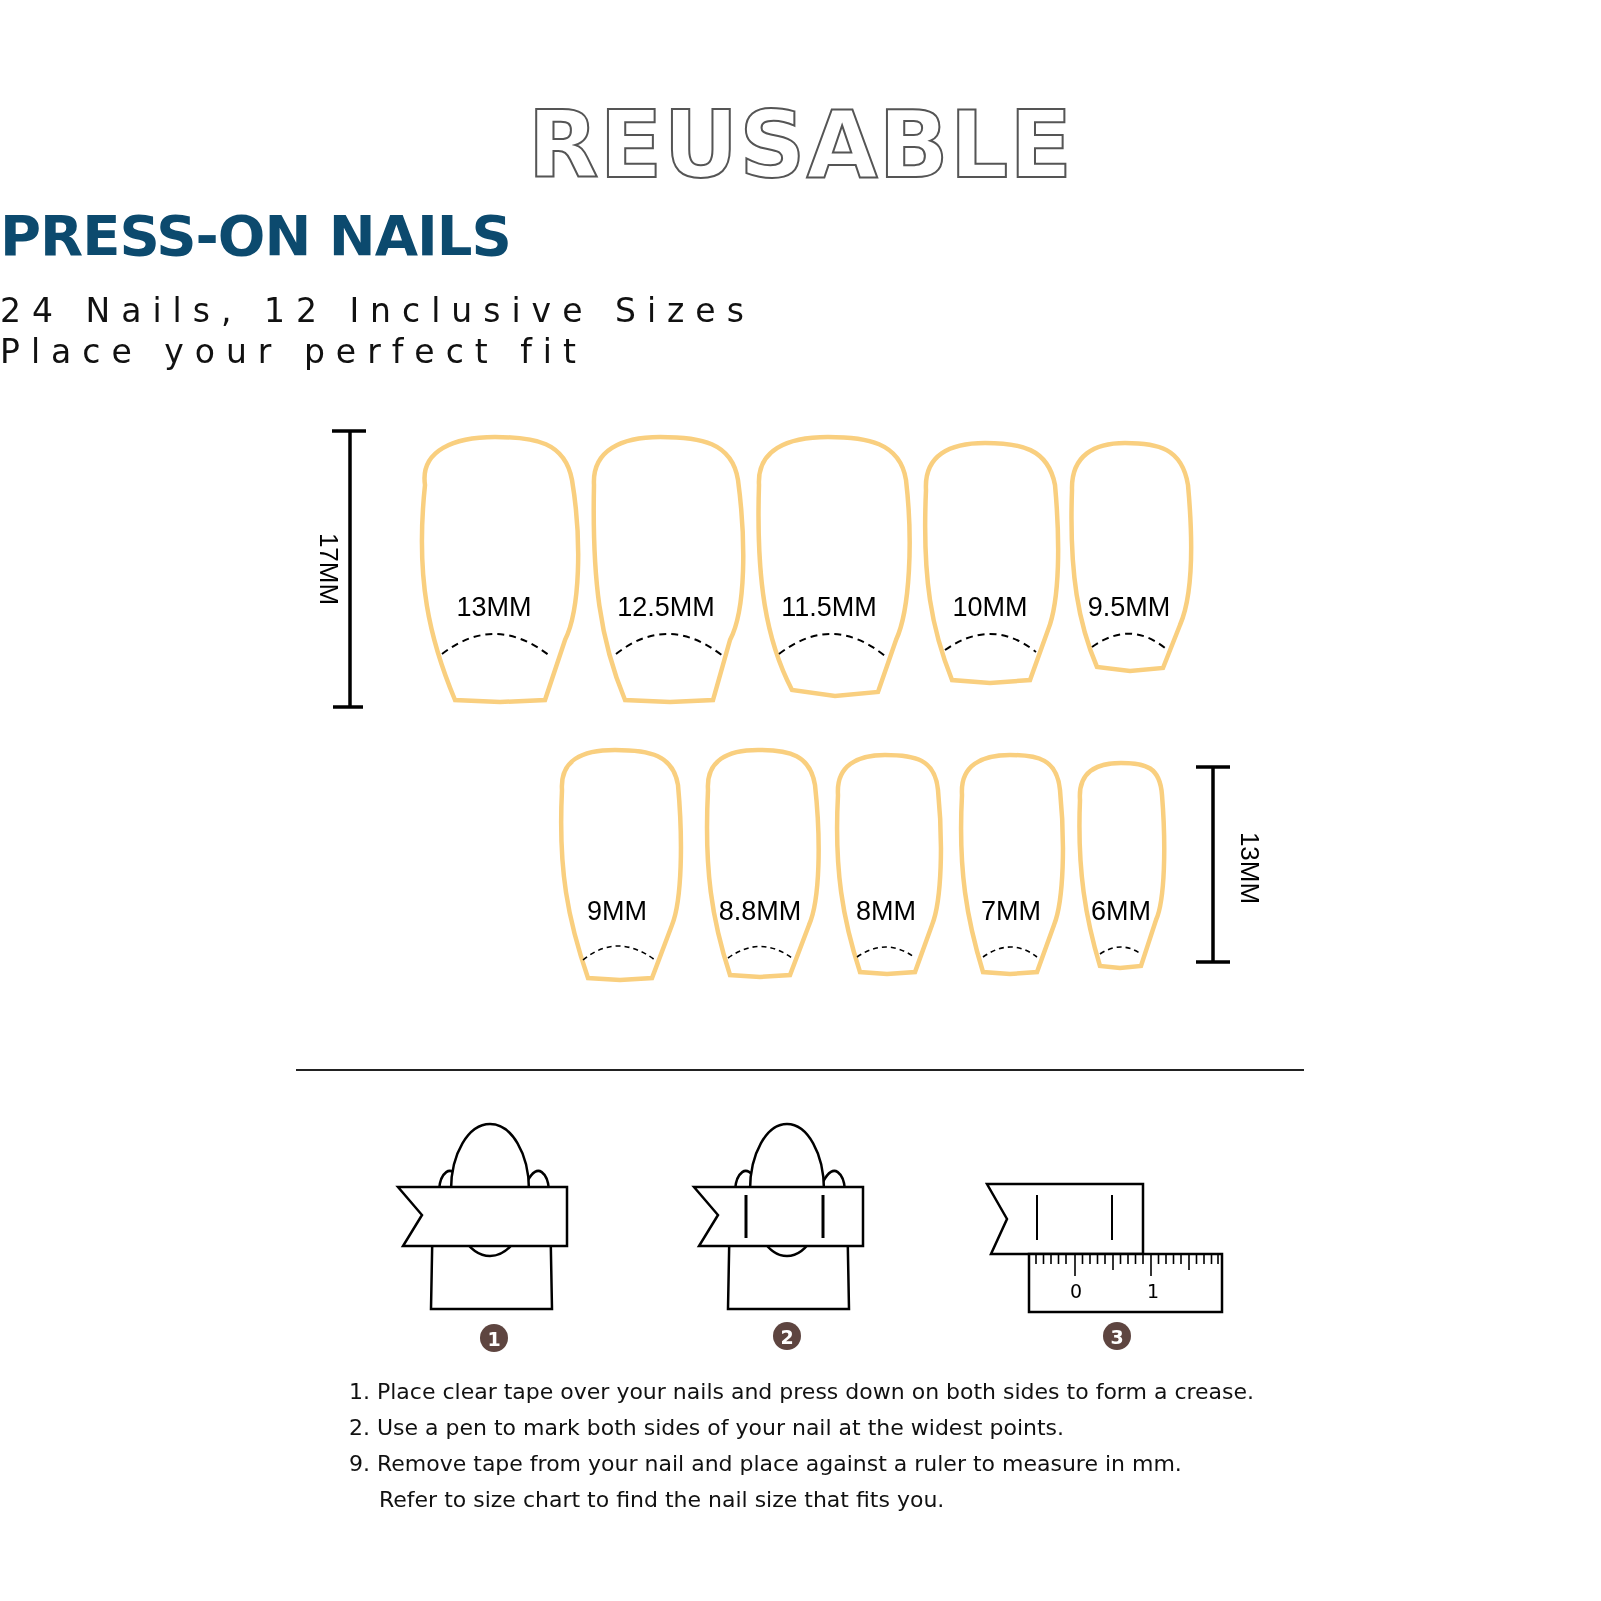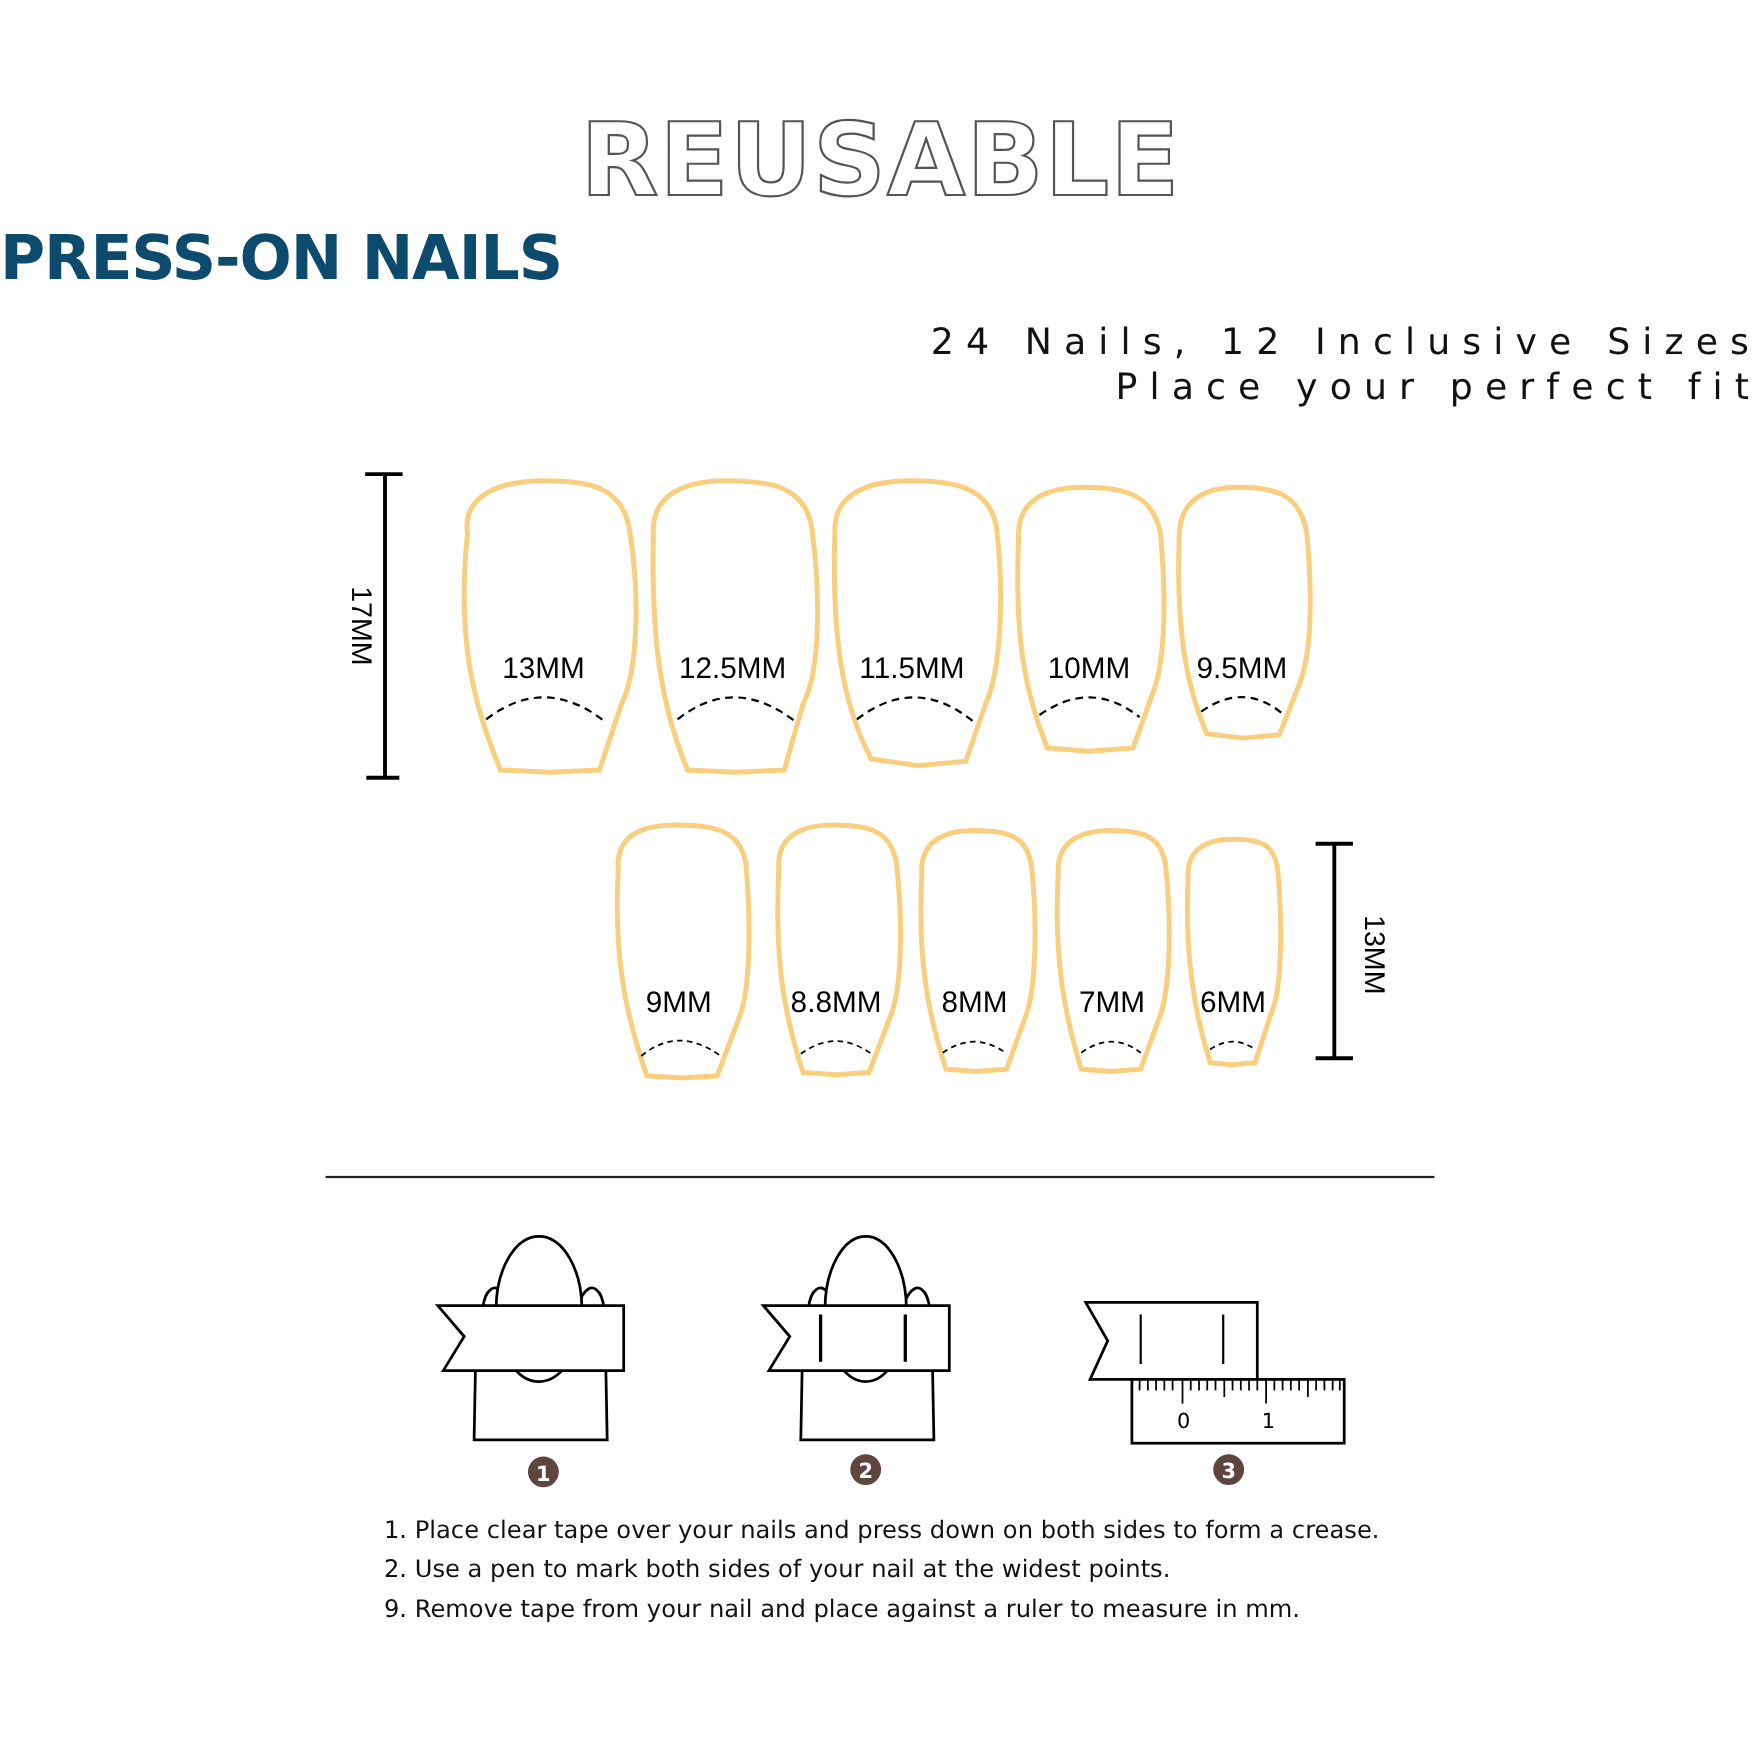--- a/index.html
+++ b/index.html
@@ -9,21 +9,21 @@
     left:0; width:1601px; top:100px; text-align:center;
     font-family:"DejaVu Sans", sans-serif; font-weight:bold; font-size:92px; line-height:92px;
     color:#ffffff; -webkit-text-stroke:2px #555555; letter-spacing:1px;
   }
   .title-main {
     left:0; width:1601px; top:190px; text-align:left;
     font-family:"DejaVu Sans", sans-serif; font-weight:bold; font-size:56px; line-height:92px;
     color:#0c4a6e; letter-spacing:-1px;
   }
   .subtitle {
-    left:0; width:1601px; text-align:right;
+    left:0; width:1601px; text-align:left;
     font-family:"DejaVu Sans", sans-serif; font-weight:normal; font-size:33px; line-height:40px;
     color:#111111; letter-spacing:11px;
   }
   .sub1 { top:291px; }
   .sub2 { top:332px; }
   svg { position:absolute; left:0; top:0; }
   .nail-label { font-family:"Liberation Sans", sans-serif; font-size:27px; fill:#000; }
   .dim-label { font-family:"Liberation Sans", sans-serif; font-size:26px; fill:#000; }
   .divider { left:296px; top:1069px; width:1008px; height:2px; background:#222; }
   .instructions {
@@ -167,13 +167,14 @@
     <text x="1117" y="1344" text-anchor="middle" font-family="DejaVu Sans, sans-serif" font-weight="bold" font-size="19" fill="#fff">3</text>
   </g>
 </svg>
 
 <div class="abs divider"></div>
 
 <div class="abs instructions">
   <div class="instr-line">1. Place clear tape over your nails and press down on both sides to form a crease.</div>
   <div class="instr-line">2. Use a pen to mark both sides of your nail at the widest points.</div>
   <div class="instr-line">9. Remove tape from your nail and place against a ruler to measure in mm.</div>
+  <div class="instr-line instr-indent">Refer to size chart to find the nail size that fits you.</div>
 </div>
 
 </body></html>

